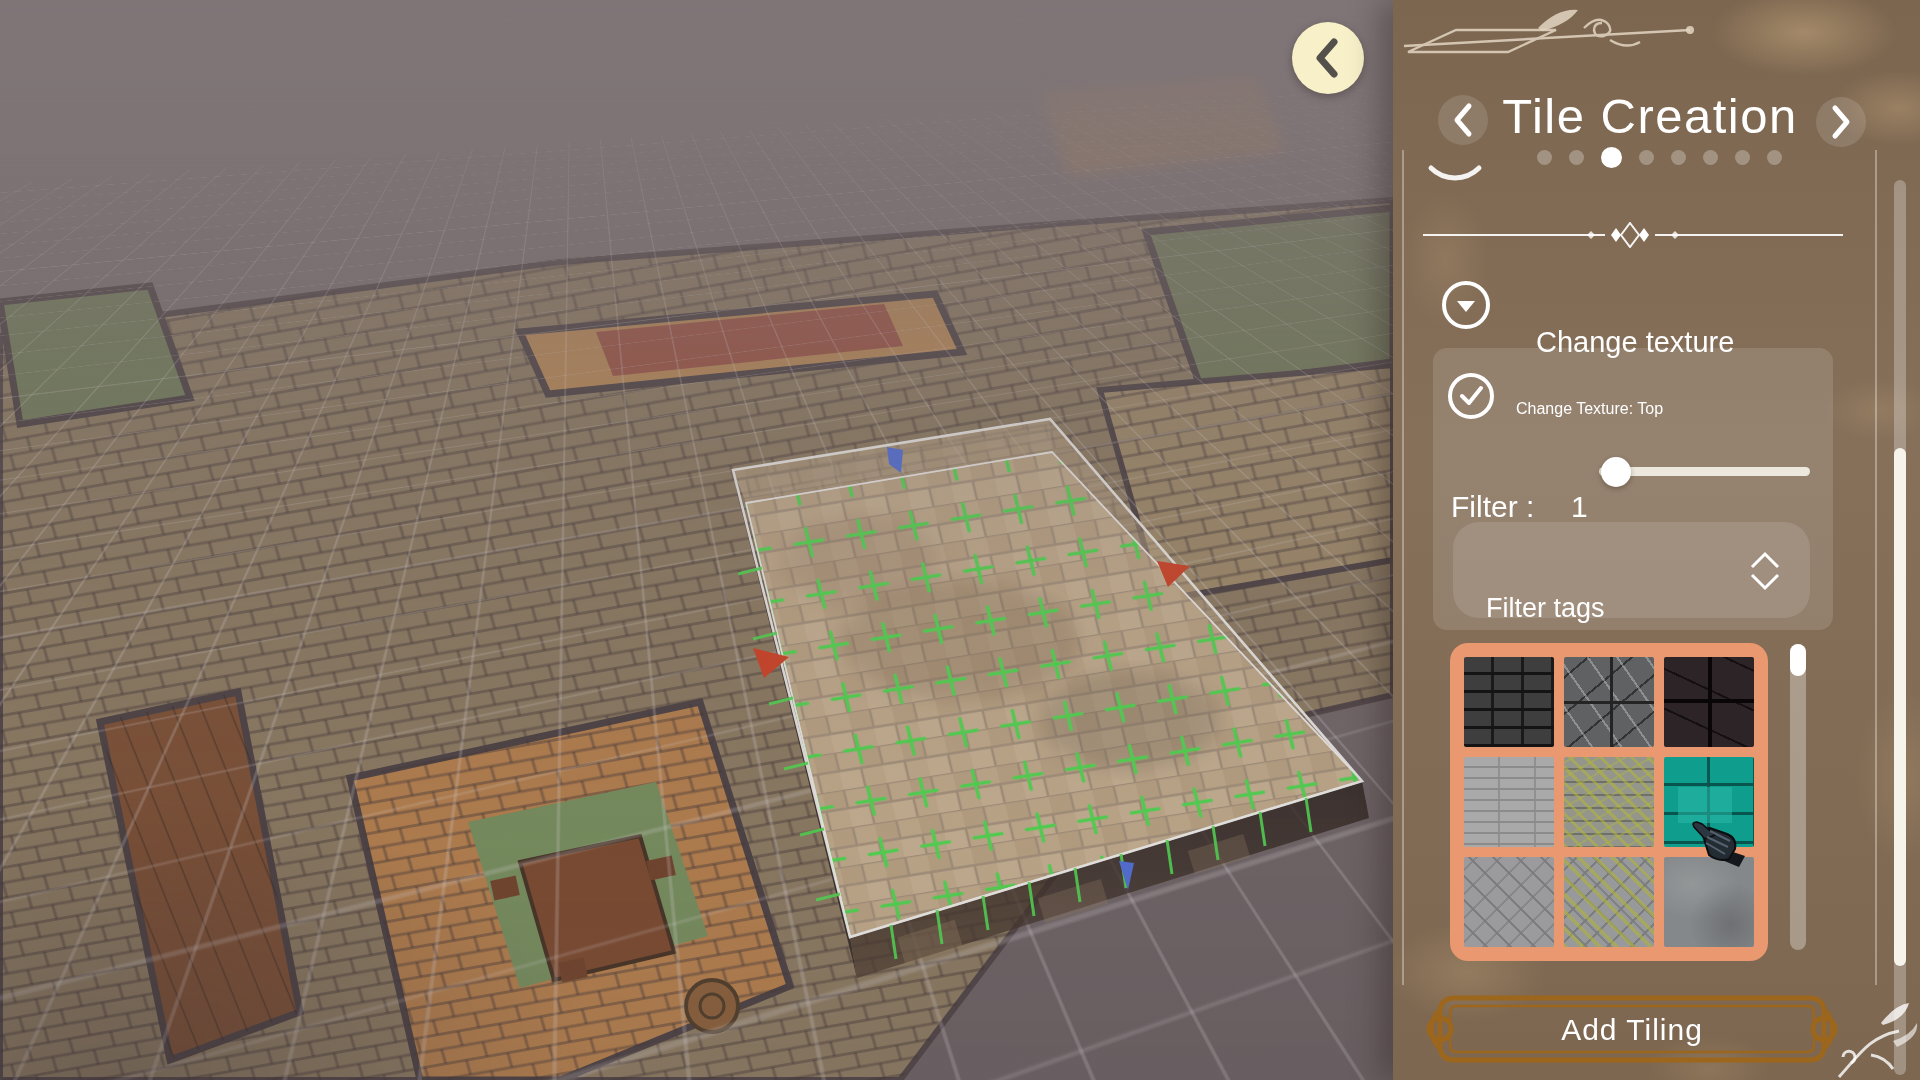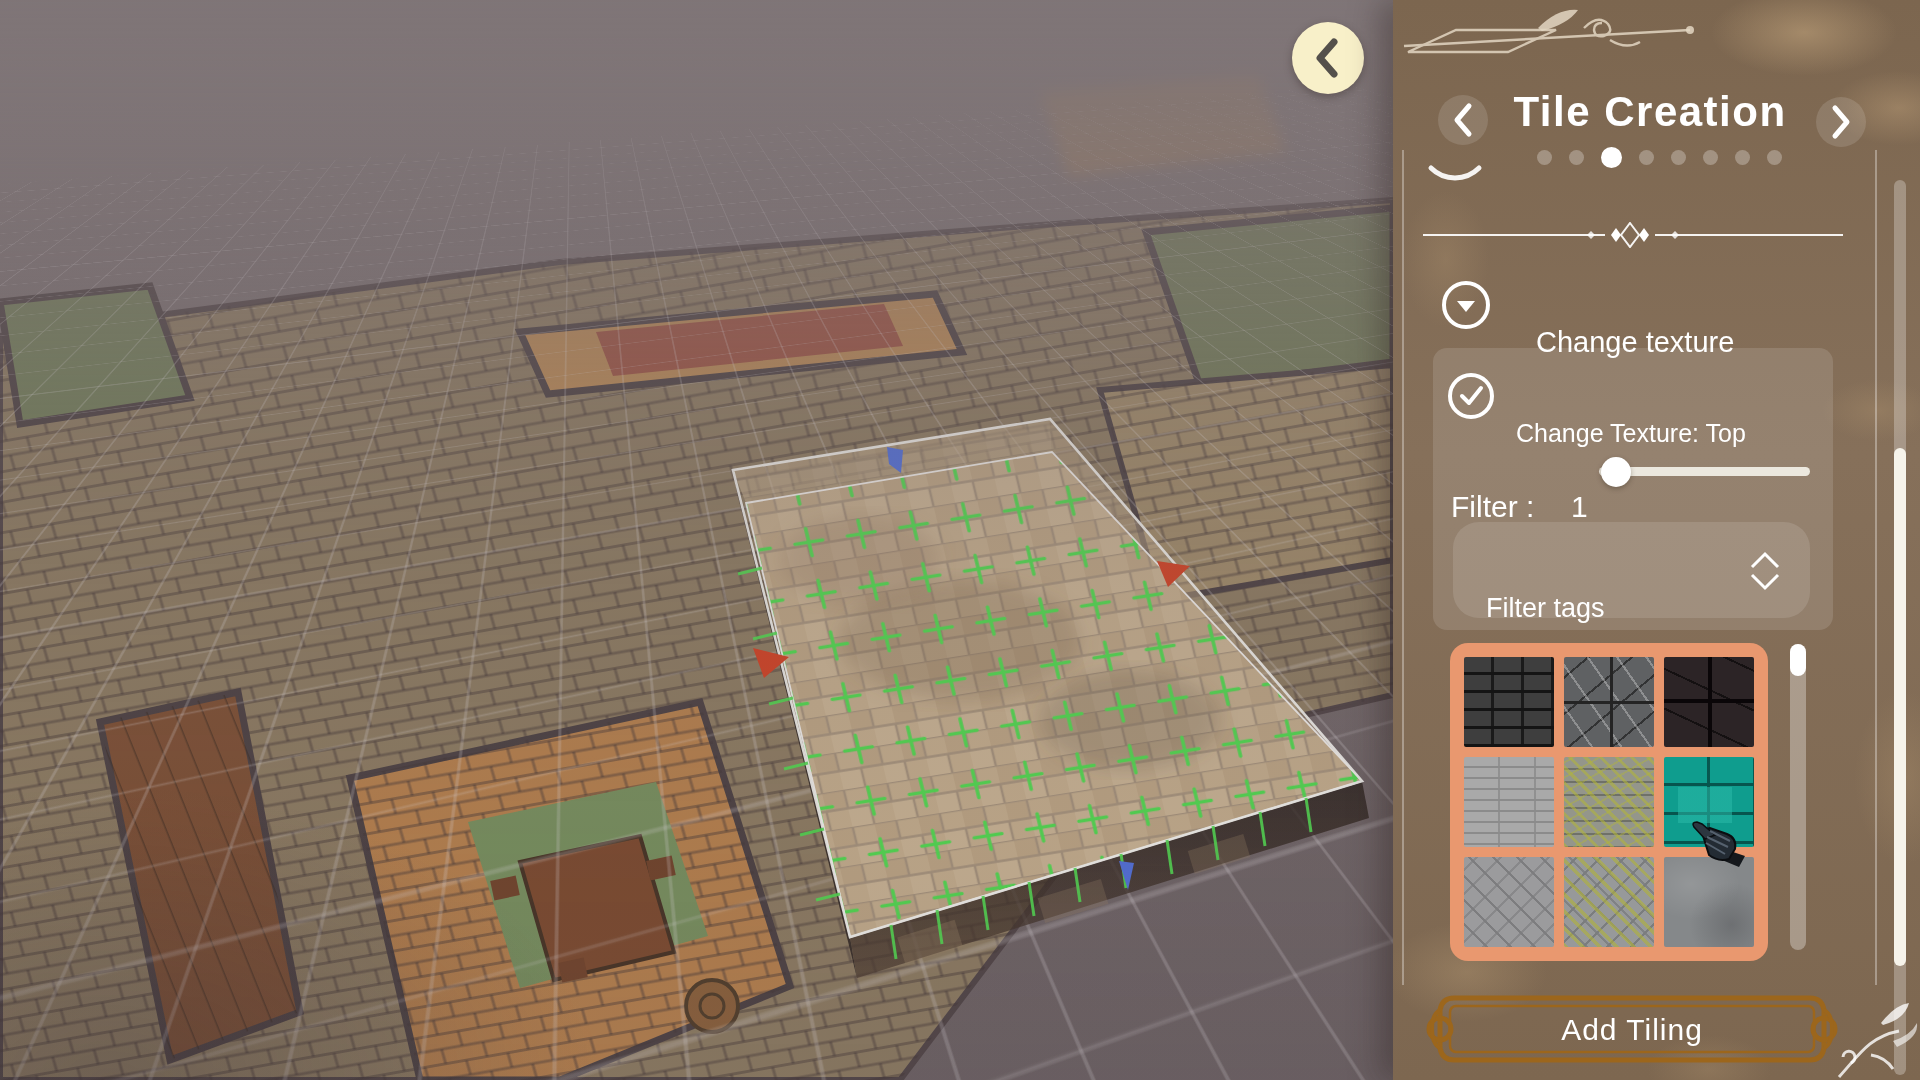--- a/index.html
+++ b/index.html
@@ -45,35 +45,35 @@
       radial-gradient(ellipse 130px 80px at 14% 90%, rgba(182,154,116,.38), transparent 62%),
       radial-gradient(ellipse 100px 55px at 60% 99%, rgba(174,146,110,.32), transparent 62%),
       linear-gradient(180deg,#7c664f 0%,#86705a 42%,#7d6750 100%);
     box-shadow:-14px 0 28px rgba(40,30,25,.35);}
   .panel .abs{position:absolute;}
 
   .deco-line{position:absolute;width:2px;background:rgba(255,255,255,.33);}
   .deco-line.left{left:9px;top:150px;height:835px;}
   .deco-line.right{left:482px;top:150px;height:835px;}
 
-  .panel-title{left:0;top:88px;width:514px;text-align:center;font-size:42px;
-    letter-spacing:1.5px;color:#ffffff;font-weight:700;}
+  .panel-title{left:0;top:88px;width:514px;text-align:center;font-size:49px;
+    letter-spacing:1.5px;color:#ffffff;font-weight:400;}
   .nav-circle{width:50px;height:50px;border-radius:50%;background:rgba(255,255,255,.13);
     border:none;cursor:pointer;display:flex;align-items:center;justify-content:center;padding:0;}
   .nav-prev{left:45px;top:95px;} .nav-next{left:423px;top:97px;}
 
   .dots{left:144px;top:146px;display:flex;align-items:center;gap:17px;height:22px;}
   .dot{width:15px;height:15px;border-radius:50%;background:rgba(255,255,255,.28);}
   .dot.active{width:21px;height:21px;background:#ffffff;}
 
   .section-label{color:#fff;white-space:nowrap;margin-top:37px;}
   .lbl-change-texture{left:143px;top:289px;font-size:29px;}
   .card{left:40px;top:348px;width:400px;height:282px;border-radius:14px;
         background:rgba(255,255,255,.13);}
-  .lbl-mode{left:123px;top:382px;font-size:25px;}
+  .lbl-mode{left:123px;top:363px;font-size:16px;}
   .lbl-tiling{left:58px;top:453px;font-size:30px;}
   .lbl-tiling-val{left:178px;top:453px;font-size:30px;}
   .slider-track{left:206px;top:467px;width:211px;height:9px;border-radius:5px;
         background:#ece8de;cursor:pointer;}
   .slider-handle{left:208px;top:457px;width:30px;height:30px;border-radius:50%;background:#ffffff;
         box-shadow:0 2px 5px rgba(50,40,30,.35);cursor:pointer;}
   .filter-box{left:60px;top:522px;width:357px;height:96px;border-radius:26px;
         background:rgba(255,255,255,.12);cursor:pointer;}
   .lbl-filter{left:93px;top:556px;font-size:27px;}
   .filter-icon{left:346px;top:548px;}

